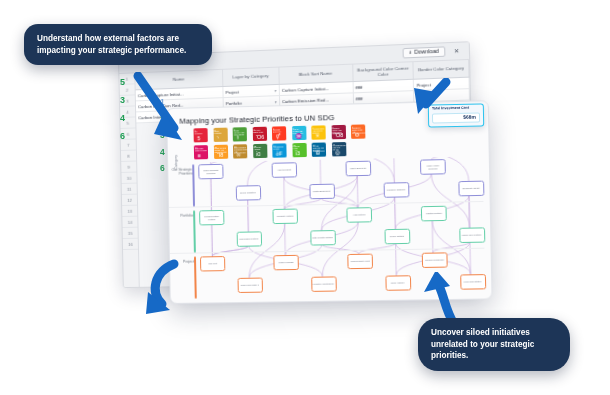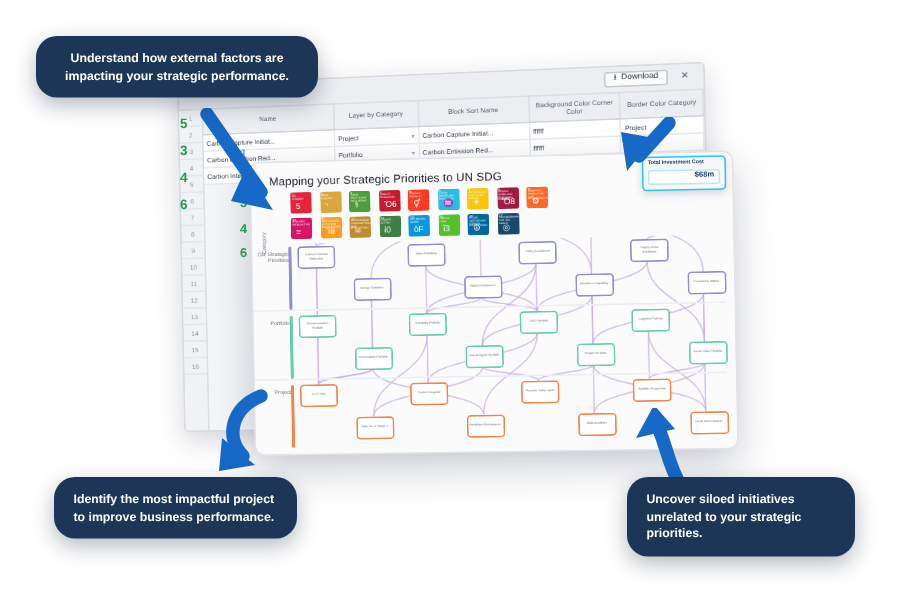--- a/index.html
+++ b/index.html
@@ -145,24 +145,24 @@
     position:absolute;
     background:#1d3557;
     color:#ffffff;
     border-radius:14px;
     font-size:8.2px;
     font-weight:bold;
     line-height:1.42;
     padding:9px 13px;
     box-shadow:0 5px 14px rgba(10,20,45,.30);
   }
-  .co-tl { left:24px;  top:24px;  width:188px;text-align:center; }
+  .co-tl { left:24px;  top:24px;  width:188px; }
   .co-tr { left:424px; top:66px;  width:176px; }
   .co-bl { left:36px;  top:318px; width:162px; }
-  .co-br { left:418px; top:318px; width:152px; }
+  .co-br { left:418px; top:318px; width:152px;border-radius:20px; }
 
   
   .arrow { position:absolute; }
 </style>
 </head>
 <body>
 
 <div id="stage">
 
   <div class="sheet-panel">
@@ -439,16 +439,15 @@
   <svg class="arrow" style="left:140px;top:258px;width:46px;height:58px" viewBox="0 0 46 58">
     <path d="M34 6 C14 14, 10 34, 22 46" stroke="#1669c6" stroke-width="9" stroke-linecap="round" fill="none"></path>
     <path d="M8 34 L30 52 L6 56 Z" fill="#1669c6"></path>
   </svg>
   <svg class="arrow" style="left:420px;top:272px;width:50px;height:58px" viewBox="0 0 50 58">
     <path d="M34 52 C24 36, 24 20, 16 8" stroke="#1669c6" stroke-width="9" stroke-linecap="round" fill="none"></path>
     <path d="M4 20 L30 14 L16 -2 Z" fill="#1669c6"></path>
   </svg>
 
   <div class="callout co-tl">Understand how external factors are impacting your strategic performance.</div>
-  <div class="callout co-bl">Identify the most impactful project to improve business performance.</div>
   <div class="callout co-br">Uncover siloed initiatives unrelated to your strategic priorities.</div>
 
 </div>
 
 </body></html>

